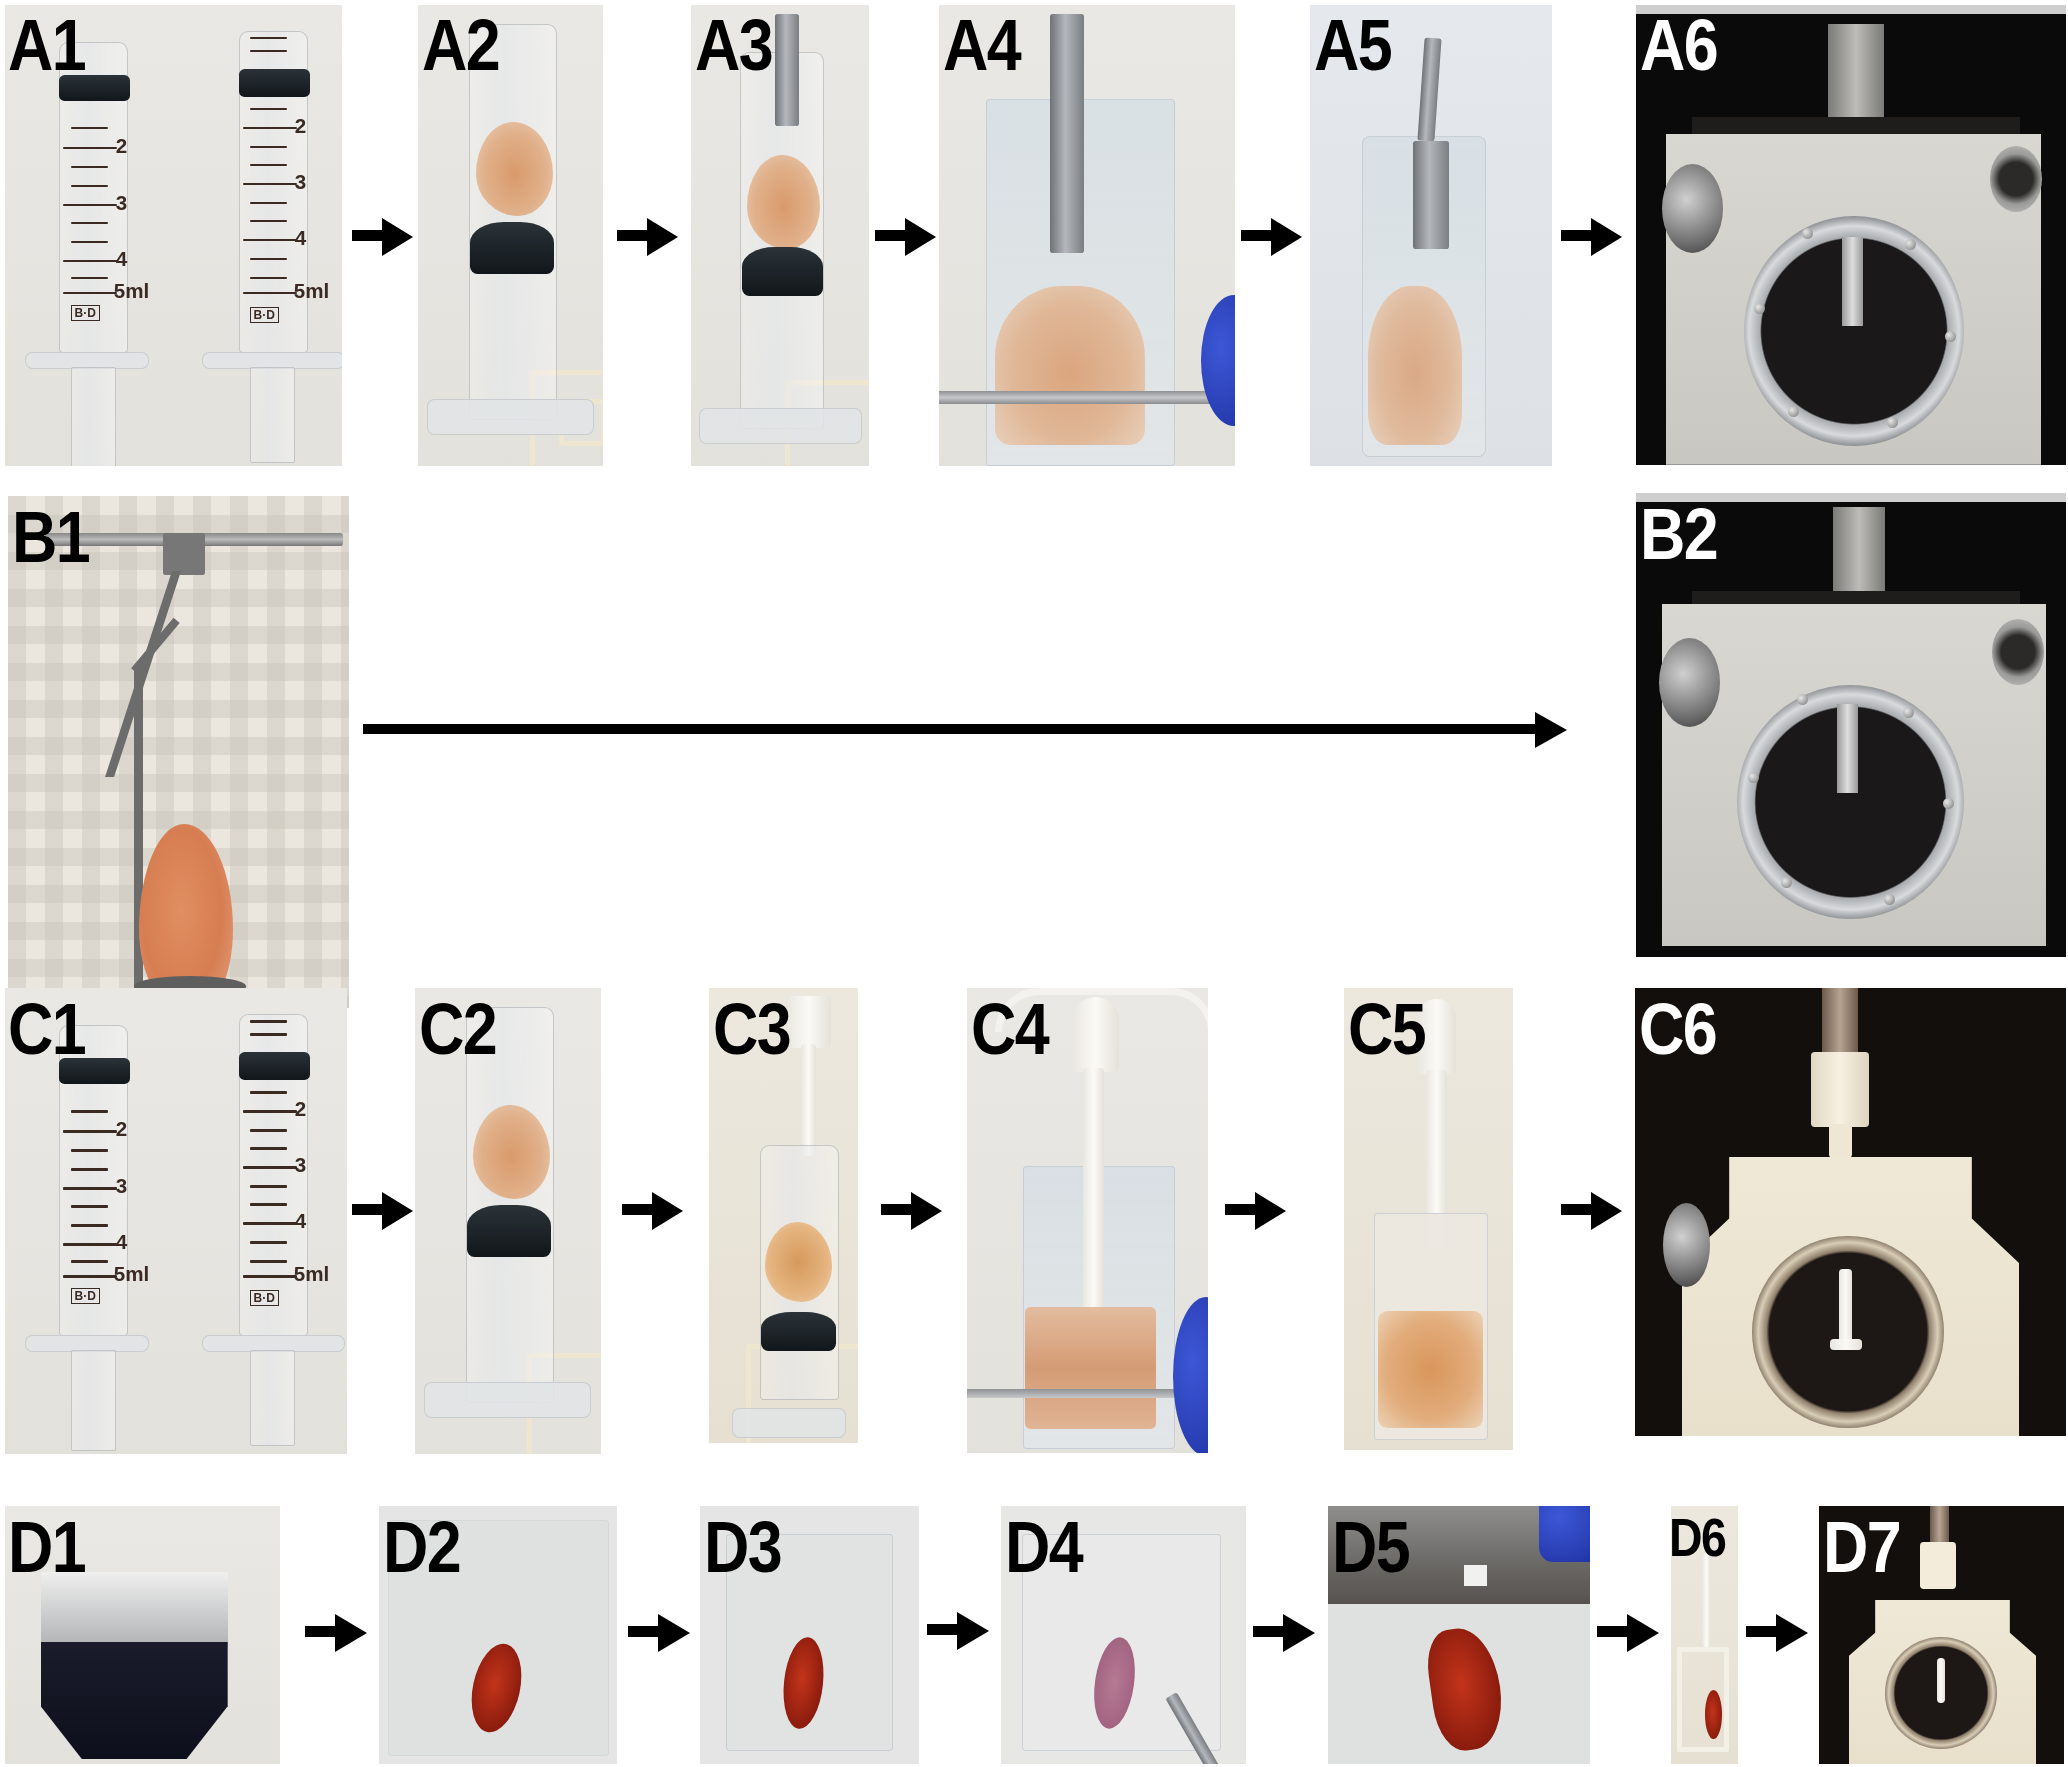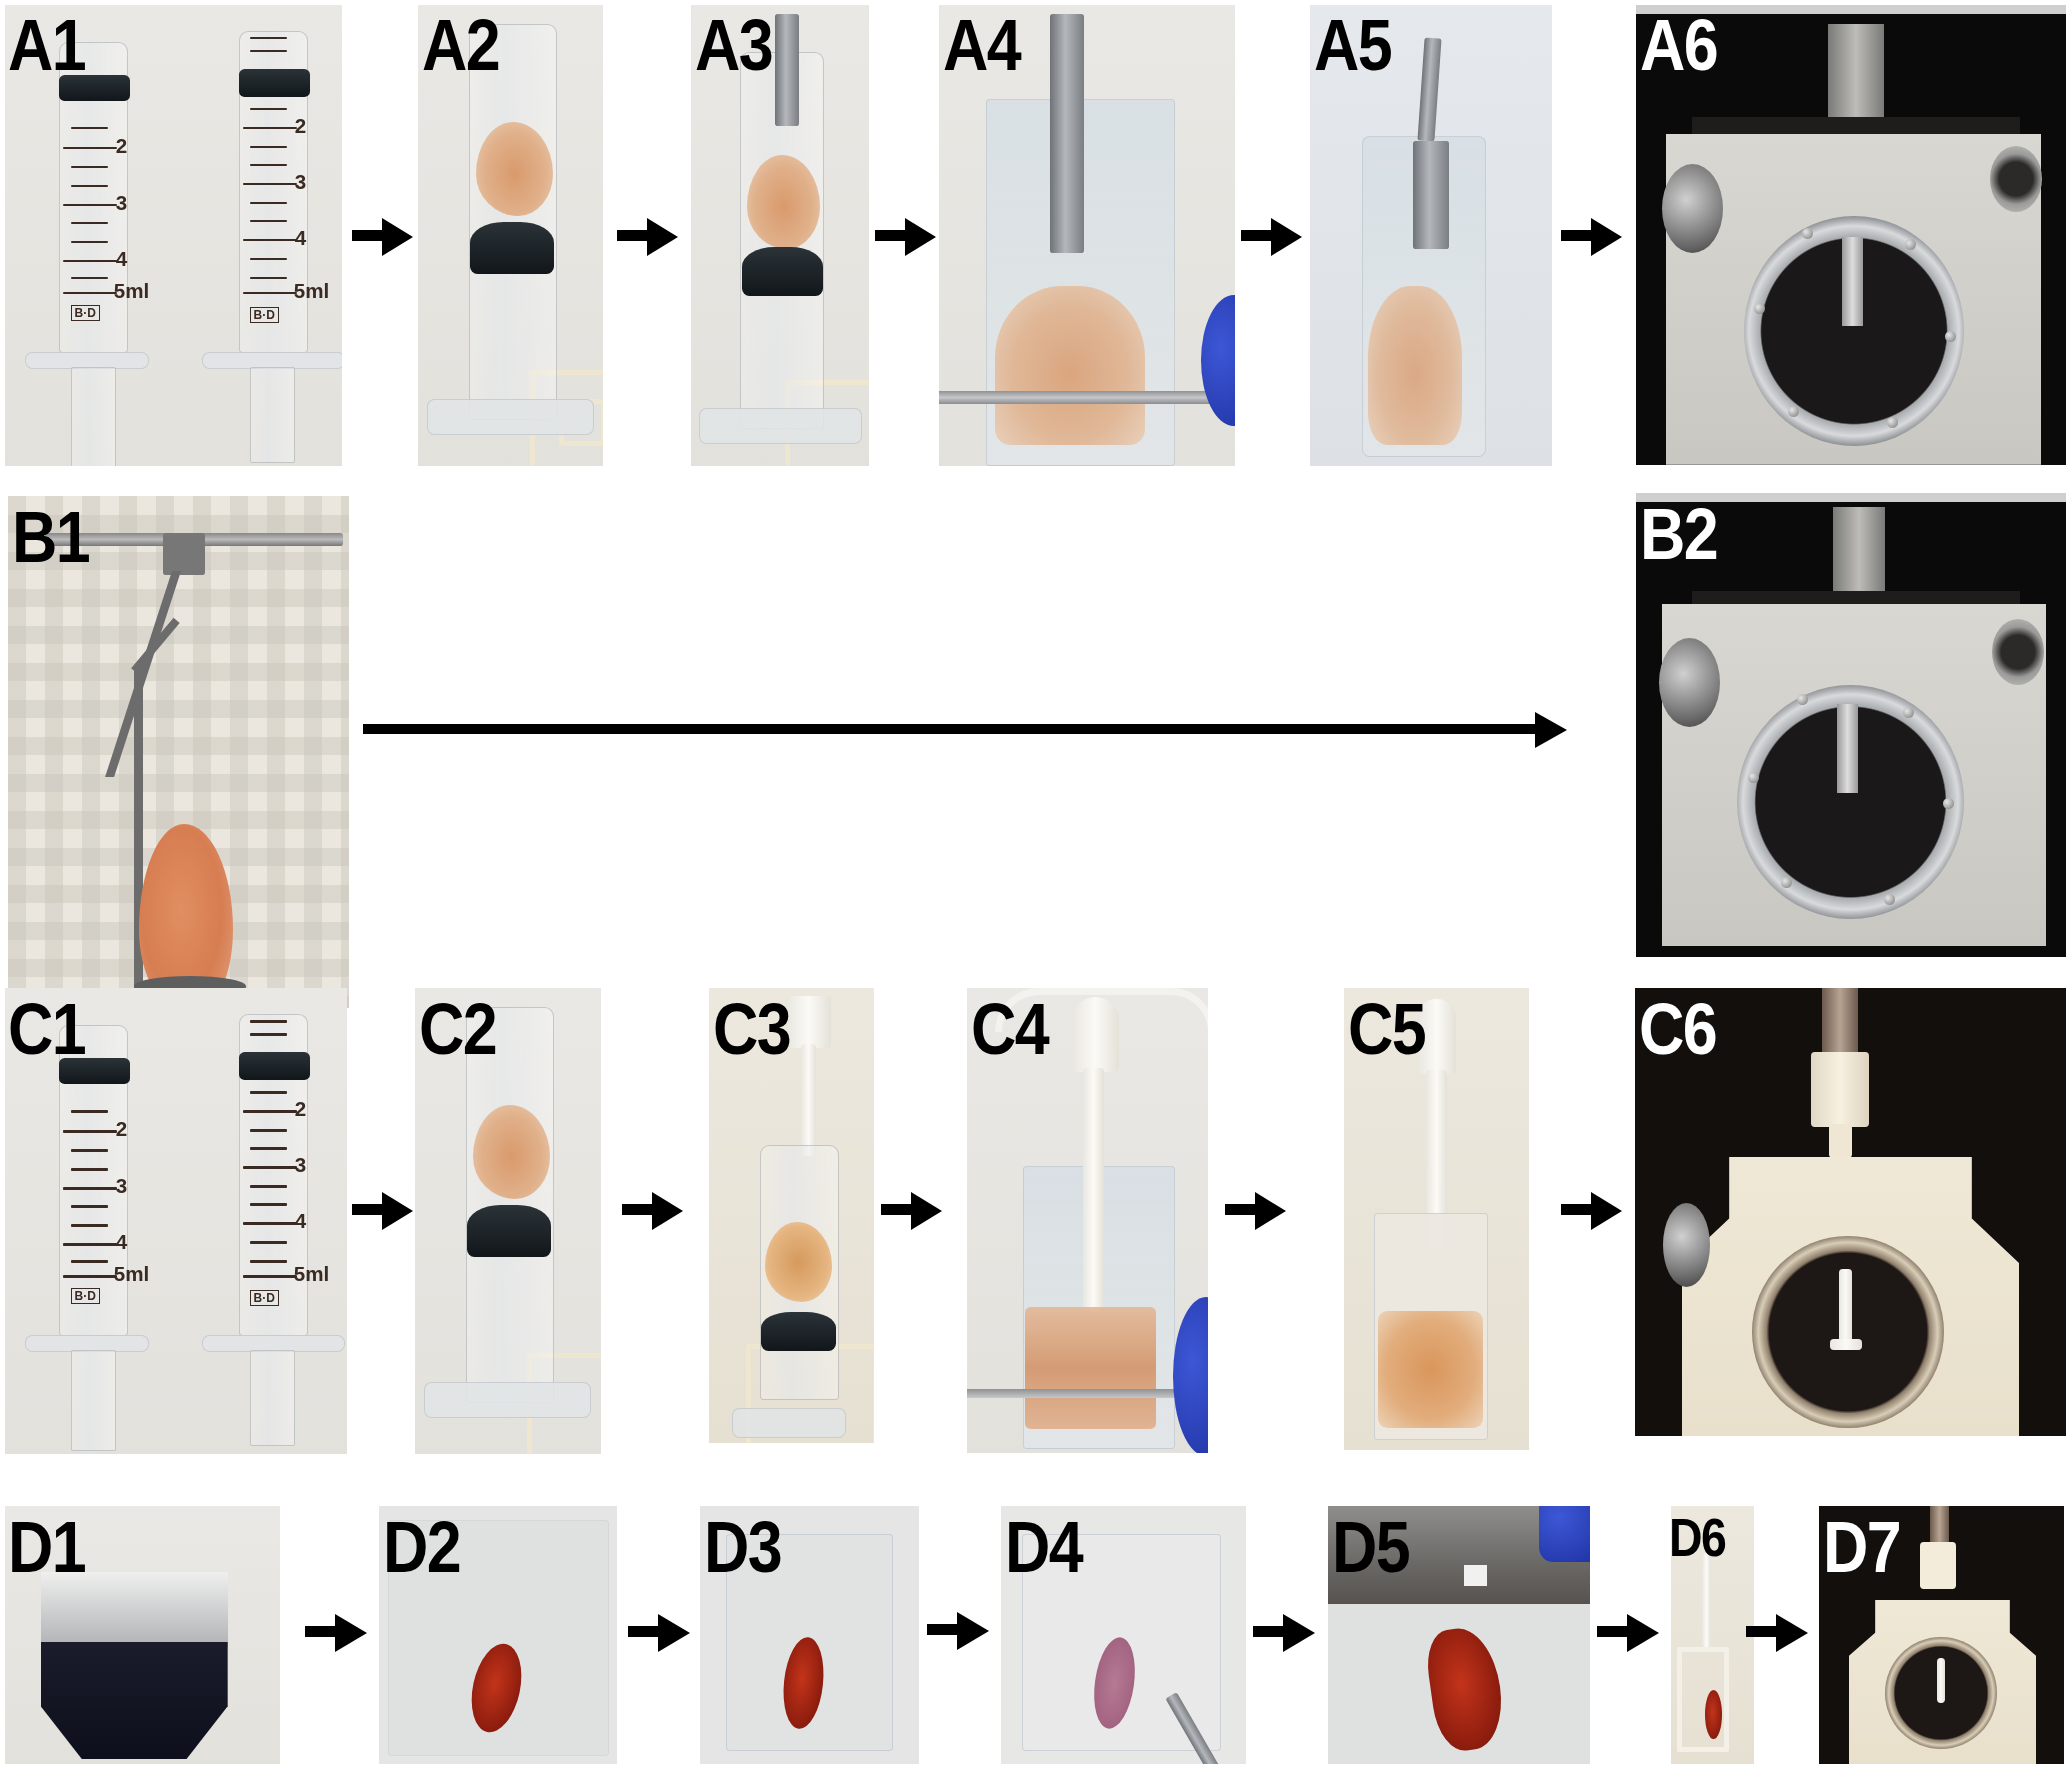--- a/index.html
+++ b/index.html
@@ -12,21 +12,21 @@
     transform:scaleX(0.86); transform-origin:left top;
   }
   .label.dark { color:#000; }
   .label.light { color:#fff; }
   .arrow { position:absolute; }
   .arrow .shaft { position:absolute; left:0; background:#000; }
   .arrow .head { position:absolute; width:0; height:0; border-style:solid; border-color:transparent transparent transparent #000; }
 
   
   .bg-light { background:linear-gradient(180deg,#e9e8e4 0%,#e2e1dc 100%); }
-  .bg-warm { background:linear-gradient(180deg,#ece8de 0%,#e6e0d2 100%);padding-left:16px; }
+  .bg-warm { background:linear-gradient(180deg,#ece8de 0%,#e6e0d2 100%); }
   .bg-dark { background:#0b0a0a; }
 
   
   .barrel { position:absolute; border:1.9px solid rgba(160,165,170,0.55); border-radius:9.4px 9.4px 3.7px 3.7px;
             background:linear-gradient(90deg,rgba(255,255,255,0.25),rgba(230,232,235,0.65) 40%,rgba(255,255,255,0.35)); }
   .tick { position:absolute; height:2.8px; background:#3a2a22; border-radius:0.9px; }
   .tick-num { position:absolute; font-size:20.6px; font-weight:700; color:#3a2a22; }
   .plunger { position:absolute; background:linear-gradient(180deg,#2b3338,#11161a); border-radius:5.6px; }
   .flange { position:absolute; background:rgba(225,228,230,0.9); border:1.9px solid rgba(190,195,200,0.7); border-radius:7.5px; }
   .bd-logo { position:absolute; font-size:12px; font-weight:700; color:#3a2a22; border:1.9px solid #3a2a22; padding:0 2.8px; }

